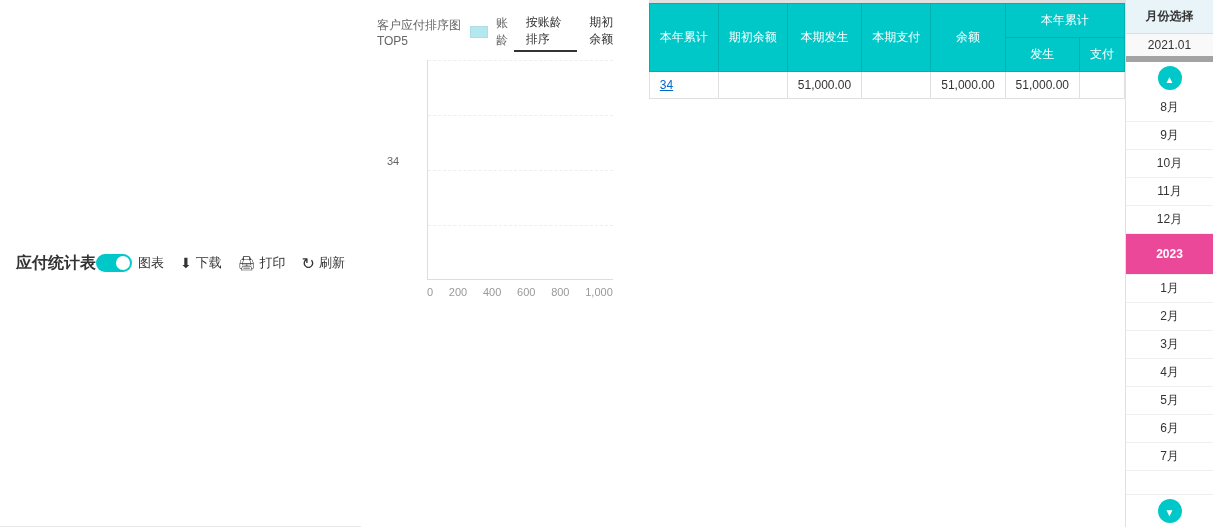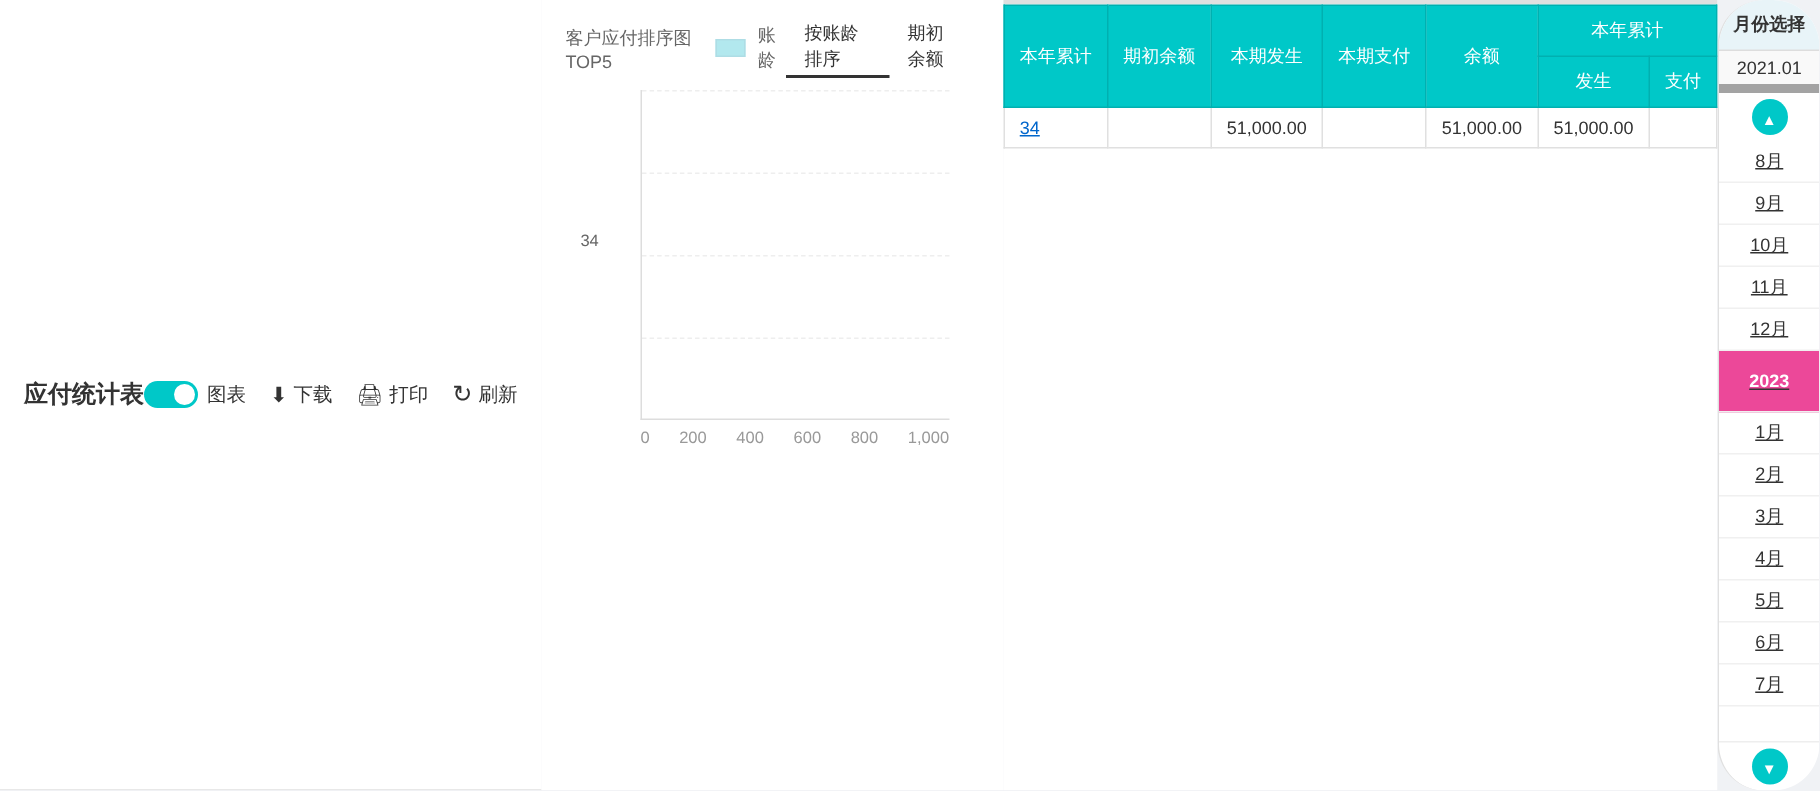--- a/index.html
+++ b/index.html
@@ -33,26 +33,26 @@
     
     .table-section { background: #fff; border-top: 3px solid #e0e0e0; }
     .data-table { width: 100%; border-collapse: collapse; font-size: 12px; }
     .data-table thead tr th { background: #00c8c8; color: #fff; padding: 8px 10px; text-align: center; border: 1px solid #00b0b0; font-weight: normal; }
     .data-table tbody tr td { padding: 6px 10px; border: 1px solid #e0e0e0; text-align: right; background: #fff; }
     .data-table tbody tr td:first-child { text-align: left; }
     .data-table tbody tr td a { color: #0066cc; text-decoration: underline; cursor: pointer; }
     .amount-cell { color: #333; }
 
     
-    .sidebar { width: 68px; background: #fff; border-left: 1px solid #e0e0e0; display: flex; flex-direction: column; overflow: hidden; border-radius: 31px; }
+    .sidebar { width: 88px; background: #fff; border-left: 1px solid #e0e0e0; display: flex; flex-direction: column; overflow: hidden; }
     .sidebar-header { background: #e8f4f8; padding: 8px 6px; font-size: 12px; color: #333; text-align: center; border-bottom: 1px solid #ddd; font-weight: bold; }
     .sidebar-current { padding: 4px 6px; font-size: 12px; color: #333; text-align: center; border-bottom: 6px solid #a3a3a3; background: #f9f9f9; }
     .sidebar-nav { display: flex; align-items: center; justify-content: center; padding: 4px; }
     .nav-btn { width: 24px; height: 24px; border-radius: 50%; background: #00c8c8; color: #fff; border: none; cursor: pointer; display: flex; align-items: center; justify-content: center; font-size: 14px; }
-    .month-list { flex: 1; overflow-y: auto; text-decoration: underline; }
+    .month-list { flex: 1; overflow-y: auto; }
     .month-item { padding: 5px 10px; font-size: 12px; color: #333; cursor: pointer; text-align: center; border-bottom: 1px solid #f0f0f0; }
     .month-item.year-label { background: #ec4899; color: #fff; font-weight: bold; padding: 13px 6px; font-size: 12px; }
     .sidebar-down-btn { display: flex; justify-content: center; padding: 4px; border-top: 1px solid #eee; }
 
     .chevron-up::before { content: '▲'; font-size: 10px; }
     .chevron-down::before { content: '▼'; font-size: 10px; }
   </style>
 </head>
 <body>
 

